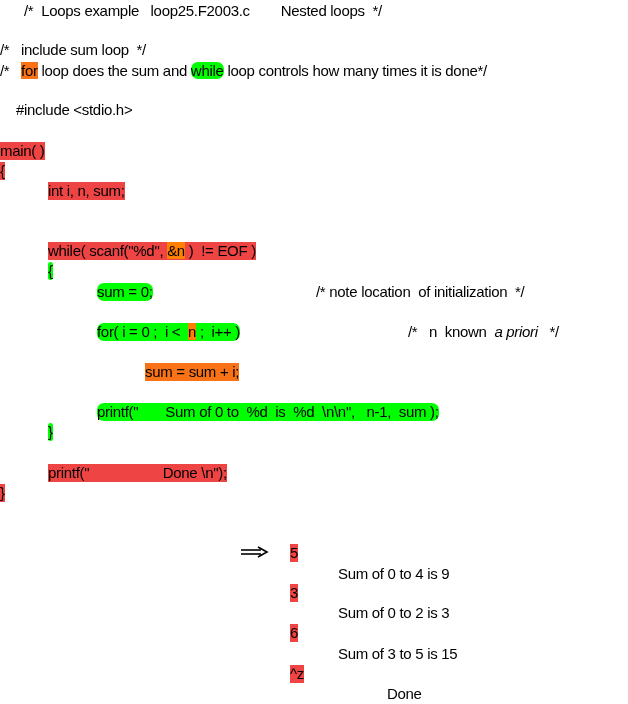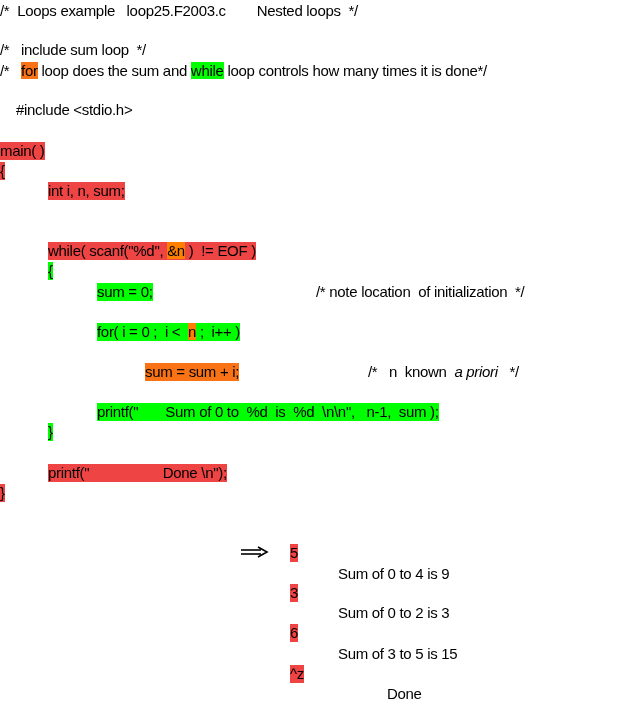--- a/index.html
+++ b/index.html
@@ -17,54 +17,54 @@
       color: #000000;
       letter-spacing: -0.3px;
     }
     .line {
       position: absolute;
       white-space: pre;
       line-height: 18px;
       height: 18px;
     }
     .hl-yellow { background: #ef4444; }
-    .hl-green { background: #00ff00; }
+    .hl-green { background: #00ff00; border-radius: 7px; }
     .hl-cyan { background: #f97316; }
     .hl-orange { background: #ff8000; }
     .italic { font-style: italic; }
     .arrow {
       position: absolute;
       left: 241px;
       top: 546px;
       width: 28px;
       height: 12px;
     }
   </style>
 </head>
 <body>
 
-<div class="line" style="left:0;top:2px;">/*  Loops example   loop25.F2003.c        Nested loops  */</div>
+<div class="line" style="left:0;top:2px;padding-left:24px;">/*  Loops example   loop25.F2003.c        Nested loops  */</div>
 
 <div class="line" style="left:0;top:41px;">/*   include sum loop  */</div>
 <div class="line" style="left:0;top:62px;"><span>/*   </span><span class="hl-cyan">for</span><span> loop does the sum and </span><span class="hl-green">while</span><span> loop controls how many times it is done*/</span></div>
 
 <div class="line" style="left:16px;top:101px;">#include &lt;stdio.h&gt;</div>
 
 <div class="line hl-yellow" style="left:0;top:142px;">main( )</div>
 <div class="line hl-yellow" style="left:0;top:162px;">{</div>
 <div class="line hl-yellow" style="left:48px;top:182px;">int i, n, sum;</div>
 
 <div class="line hl-yellow" style="left:48px;top:242px;"><span>while( scanf("%d", </span><span class="hl-orange">&amp;n</span><span> )  != EOF )</span></div>
 <div class="line hl-green" style="left:48px;top:262px;">{</div>
 
 <div class="line hl-green" style="left:97px;top:283px;">sum = 0;</div>
 <div class="line" style="left:316px;top:283px;">/* note location  of initialization  */</div>
 
 <div class="line hl-green" style="left:97px;top:323px;"><span>for( i = 0 ;  i &lt;  </span><span class="hl-orange">n</span><span> ;  i++ )</span></div>
-<div class="line" style="left:368px;top:323px;margin-top:40px;"><span>/*   n  known  </span><span class="italic">a priori</span><span>   */</span></div>
+<div class="line" style="left:408px;top:323px;"><span>/*   n  known  </span><span class="italic">a priori</span><span>   */</span></div>
 
 <div class="line hl-cyan" style="left:145px;top:363px;text-align:center;">sum = sum + i;</div>
 
 <div class="line hl-green" style="left:97px;top:403px;">printf("       Sum of 0 to  %d  is  %d  \n\n",   n-1,  sum );</div>
 <div class="line hl-green" style="left:48px;top:423px;">}</div>
 
 <div class="line hl-yellow" style="left:48px;top:464px;">printf("                   Done \n");</div>
 <div class="line hl-yellow" style="left:0;top:484px;">}</div>
 
 <svg class="arrow" viewBox="0 0 28 12">

